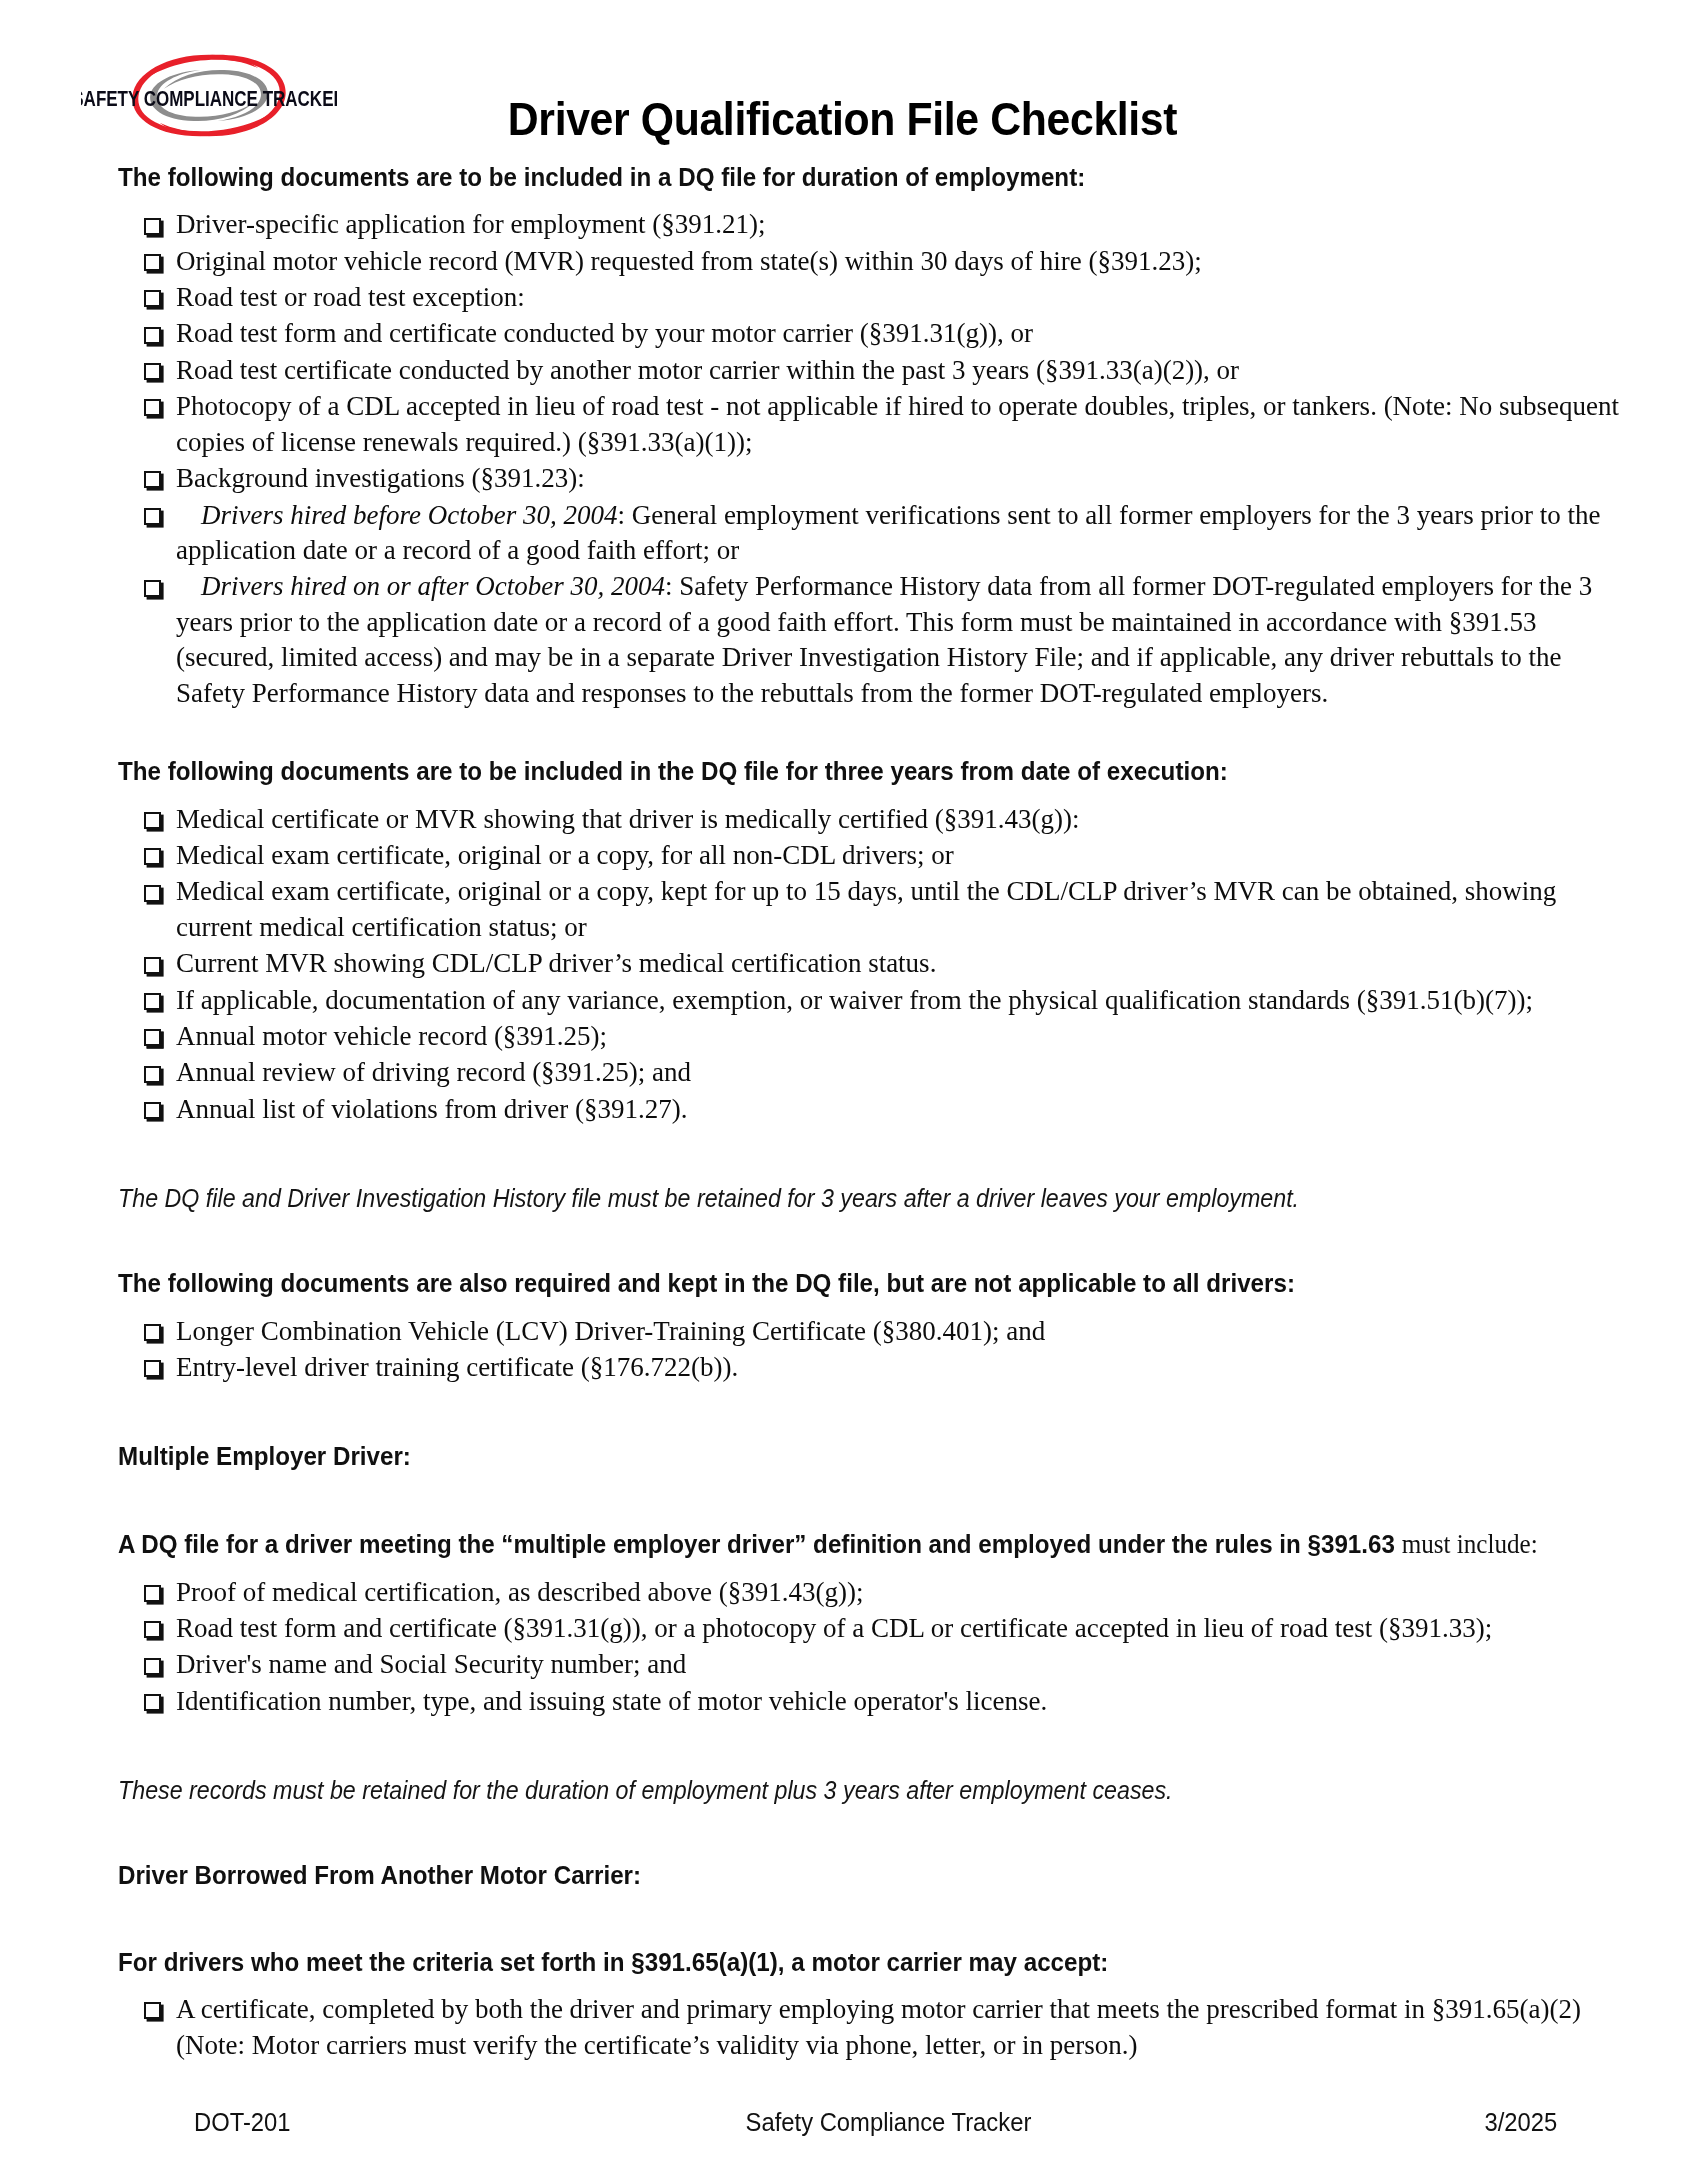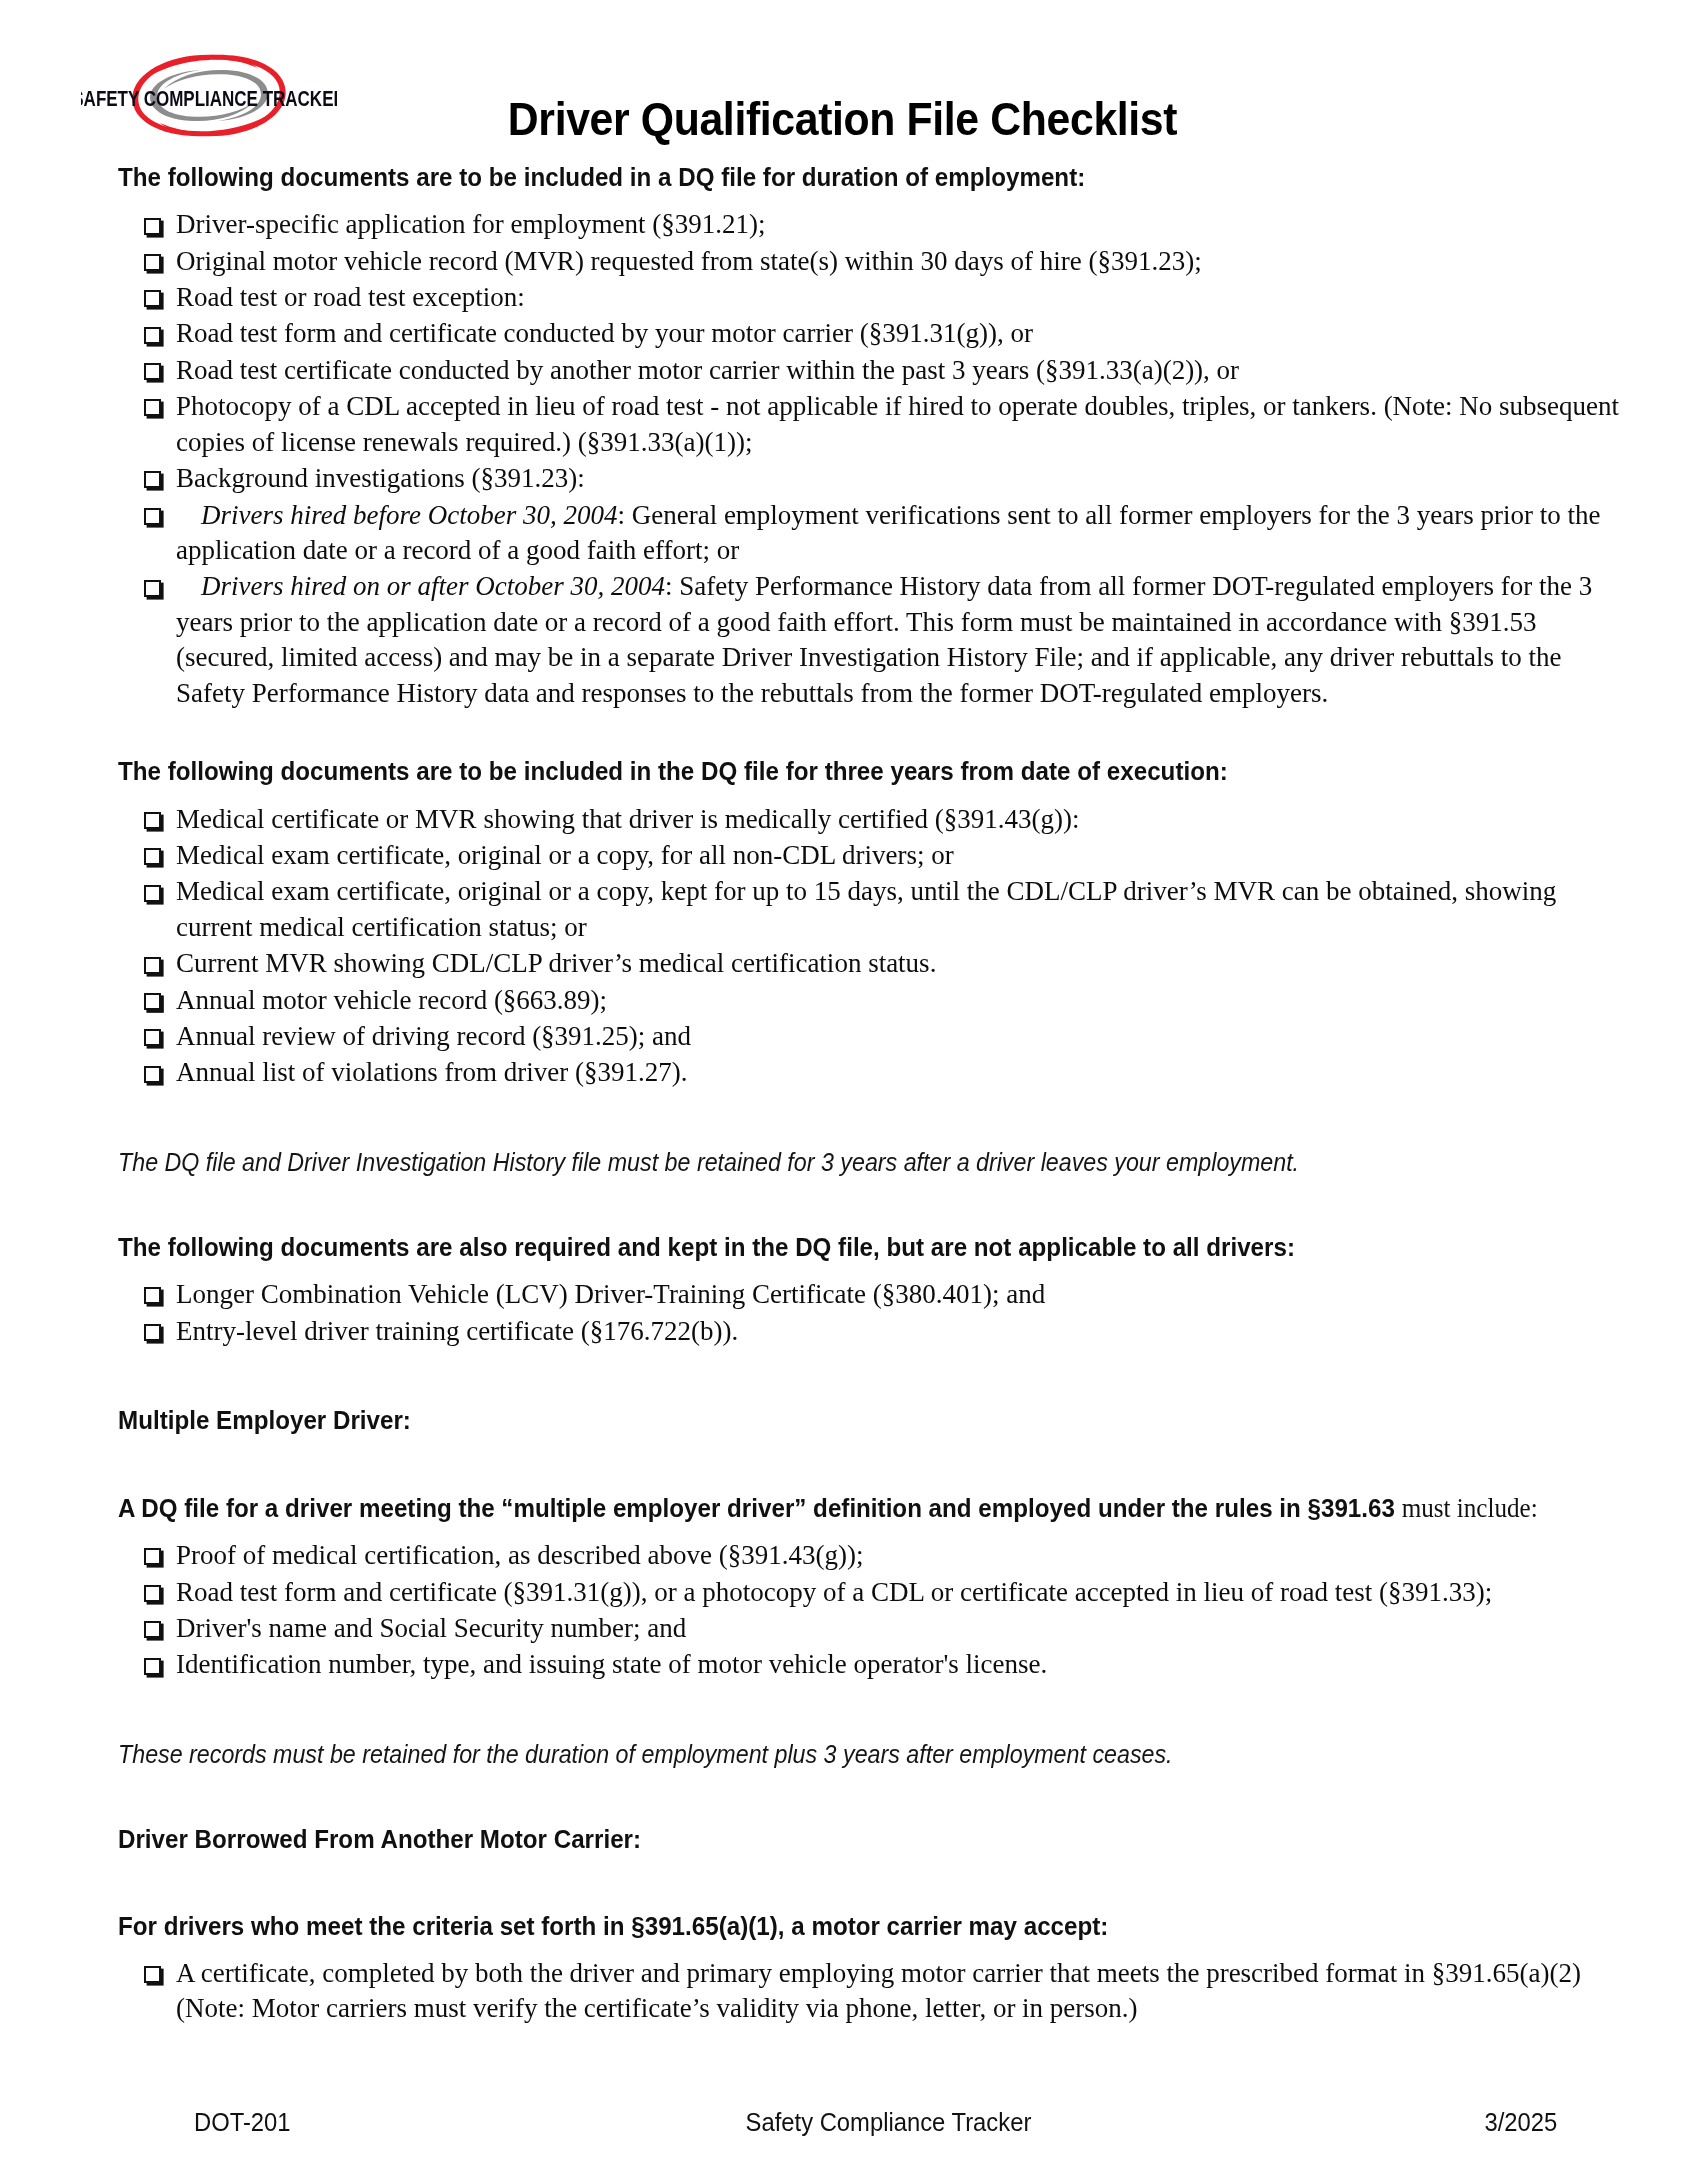--- a/index.html
+++ b/index.html
@@ -182,22 +182,23 @@
 
     <div class="gap-lg"></div>
 
     <div class="sec-head">The following documents are to be included in the DQ file for three years from date of execution:</div>
     <div class="gap-sm"></div>
     <ul class="cklist">
       <li><span class="cbx"></span><span class="txt">Medical certificate or MVR showing that driver is medically certified (§391.43(g)):</span></li>
       <li><span class="cbx"></span><span class="txt">Medical exam certificate, original or a copy, for all non-CDL drivers; or</span></li>
       <li><span class="cbx"></span><span class="txt">Medical exam certificate, original or a copy, kept for up to 15 days, until the CDL/CLP driver’s MVR can be obtained, showing current medical certification status; or</span></li>
       <li><span class="cbx"></span><span class="txt">Current MVR showing CDL/CLP driver’s medical certification status.</span></li>
+      <li><span class="cbx"></span><span class="txt">If applicable, documentation of any variance, exemption, or waiver from the physical qualification standards (§391.51(b)(7));</span></li>
       <li><span class="cbx"></span></li>
-      <li><span class="cbx"></span><span class="txt">Annual motor vehicle record (§663.89);</span></li>
+      <li><span class="cbx"></span><span class="txt">Annual motor vehicle record (§391.25);</span></li>
       <li><span class="cbx"></span><span class="txt">Annual review of driving record (§391.25); and</span></li>
       <li><span class="cbx"></span><span class="txt">Annual list of violations from driver (§391.27).</span></li>
     </ul>
 
     <div class="gap-xl"></div>
 
     <div class="note-italic">The DQ file and Driver Investigation History file must be retained for 3 years after a driver leaves your employment.</div>
 
     <div class="gap-xl"></div>
 

